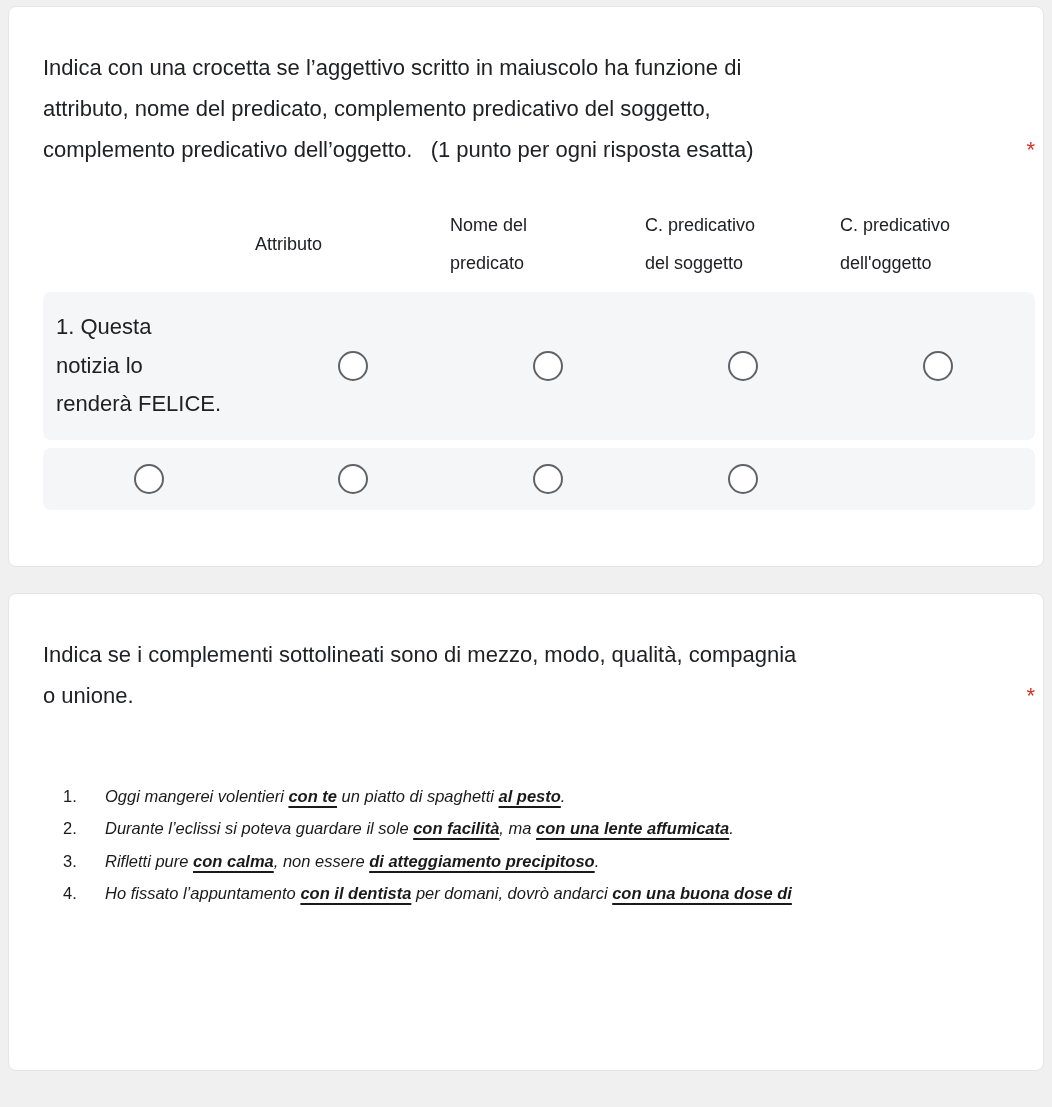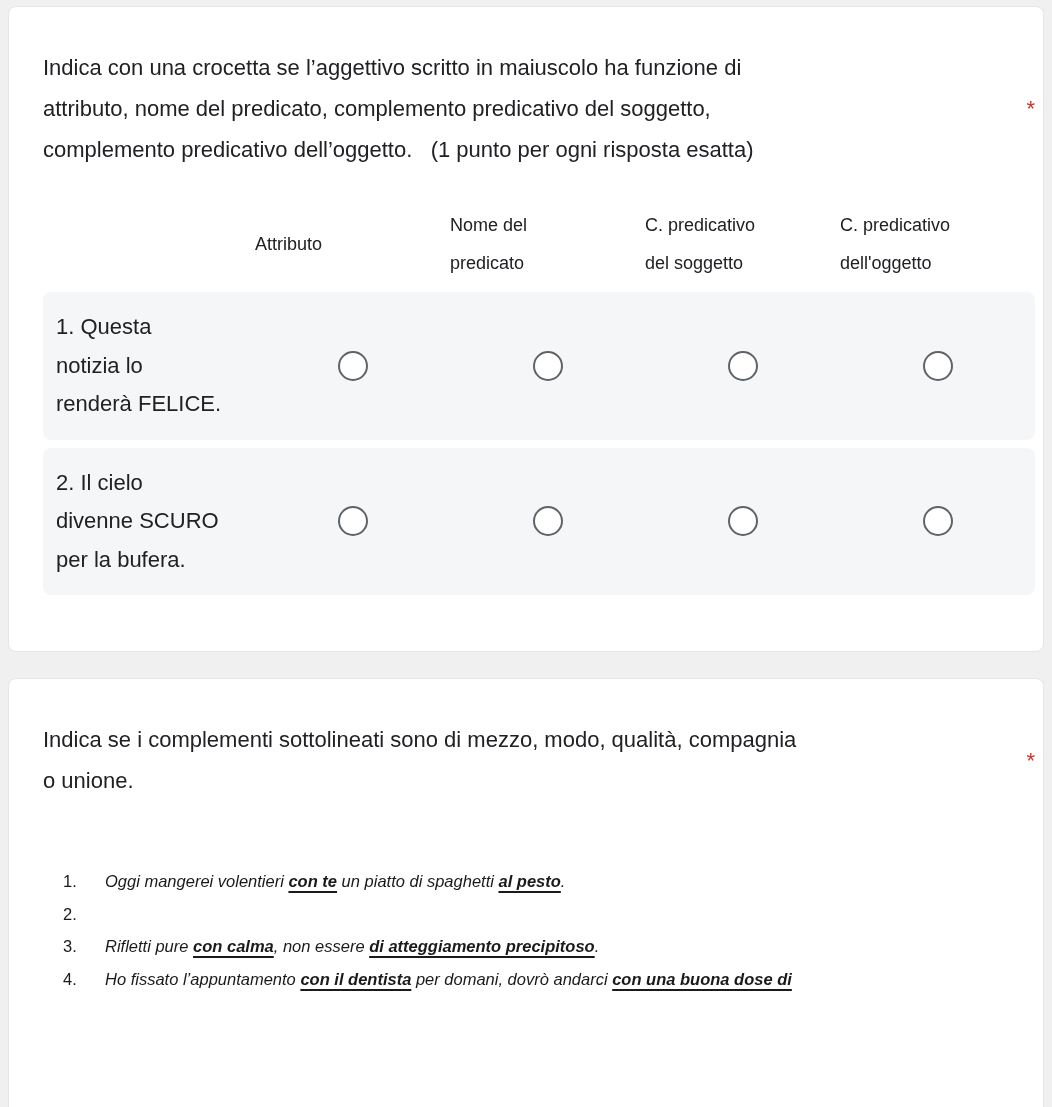--- a/index.html
+++ b/index.html
@@ -20,21 +20,21 @@
     margin: 0 8px;
     padding: 40px 34px 48px 34px;
   }
   .card2 {
     margin-top: 26px;
     padding-bottom: 160px;
   }
 
   .q-title-row {
     display: flex;
-    align-items: center;
+    align-items: flex-end;
     margin-right: -26px;
   }
   .q-title {
     flex: 1;
     font-size: 22px;
     line-height: 41px;
     white-space: pre-wrap;
   }
   .required {
     color: #d93025;
@@ -147,23 +147,20 @@
               <div class="radio"></div>
             </div>
             <div class="radio-cell">
               <div class="radio"></div>
             </div>
             <div class="radio-cell">
               <div class="radio"></div>
             </div>
           </div>
           <div class="grid-row">
-            <div class="row-label">2. Il cielo
-divenne SCURO
-per la bufera.</div>
             <div class="radio-cell">
               <div class="radio"></div>
             </div>
             <div class="radio-cell">
               <div class="radio"></div>
             </div>
             <div class="radio-cell">
               <div class="radio"></div>
             </div>
             <div class="radio-cell">
@@ -181,20 +178,21 @@
       <span class="required">*</span>
     </div>
 
     <ol class="c-list" id="item-list">
         <li class="c-item">
           <span class="c-num">1.</span>
           <span class="c-text"><span>Oggi mangerei volentieri </span><span class="seg-u">con te</span><span> un piatto di spaghetti </span><span class="seg-u">al pesto</span><span>.</span></span>
         </li>
         <li class="c-item">
           <span class="c-num">2.</span>
+          <span class="c-text"><span>Durante l’eclissi si poteva guardare il sole </span><span class="seg-u">con facilità</span><span>, ma </span><span class="seg-u">con una lente affumicata</span><span>.</span></span>
         </li>
         <li class="c-item">
           <span class="c-num">3.</span>
           <span class="c-text"><span>Rifletti pure </span><span class="seg-u">con calma</span><span>, non essere </span><span class="seg-u">di atteggiamento precipitoso</span><span>.</span></span>
         </li>
         <li class="c-item">
           <span class="c-num">4.</span>
           <span class="c-text"><span>Ho fissato l’appuntamento </span><span class="seg-u">con il dentista</span><span> per domani, dovrò andarci </span><span class="seg-u">con una buona dose di</span></span>
         </li>
       </ol>

